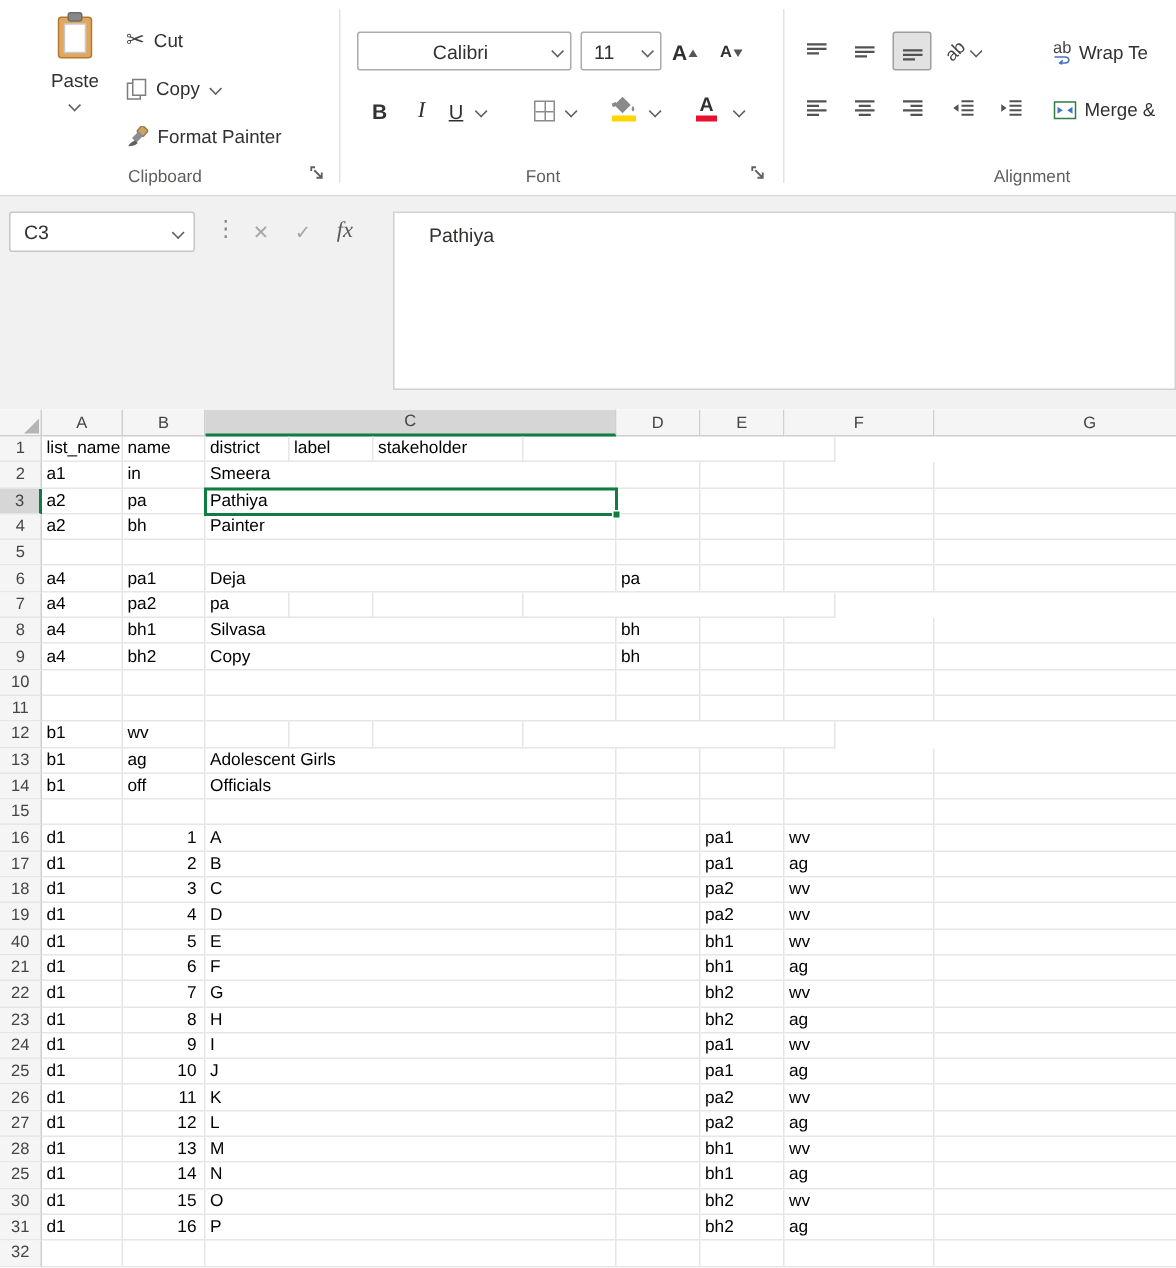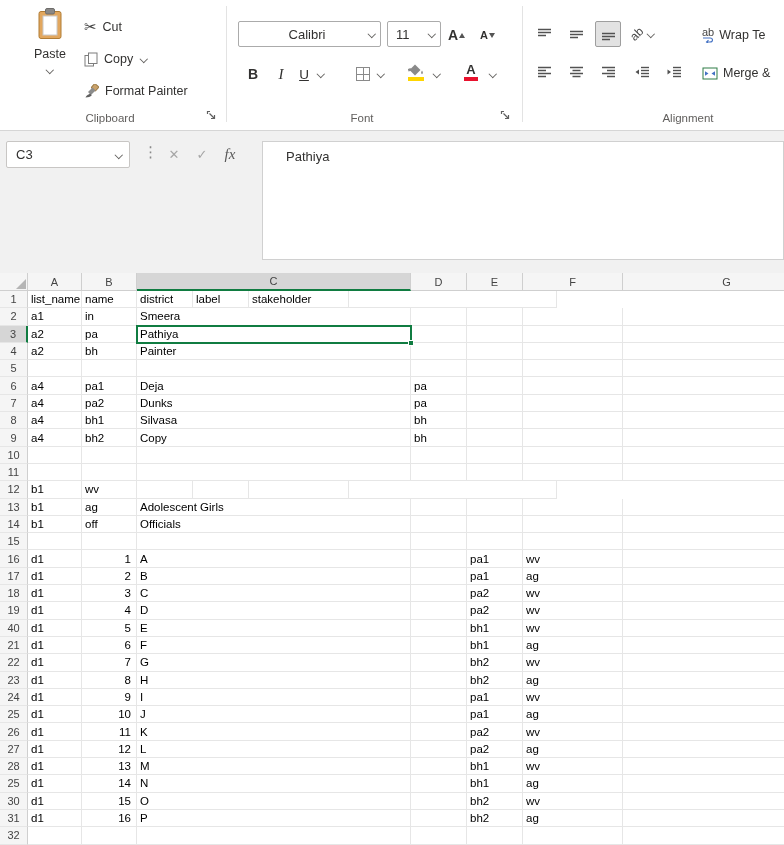--- a/index.html
+++ b/index.html
@@ -392,21 +392,20 @@
         <div class="cell" style="width: 274px;">Deja</div>
         <div class="cell" style="width: 56px;">pa</div>
         <div class="cell" style="width: 56px;"></div>
         <div class="cell" style="width: 100px;"></div>
         <div class="cell" style="width: 208px;"></div>
       </div>
       <div class="g-row">
         <div class="rhdr">7</div>
         <div class="cell" style="width: 54px;">a4</div>
         <div class="cell" style="width: 55px;">pa2</div>
-        <div class="cell" style="width: 274px;">Dunks</div>
         <div class="cell" style="width: 56px;">pa</div>
         <div class="cell" style="width: 56px;"></div>
         <div class="cell" style="width: 100px;"></div>
         <div class="cell" style="width: 208px;"></div>
       </div>
       <div class="g-row">
         <div class="rhdr">8</div>
         <div class="cell" style="width: 54px;">a4</div>
         <div class="cell" style="width: 55px;">bh1</div>
         <div class="cell" style="width: 274px;">Silvasa</div>

